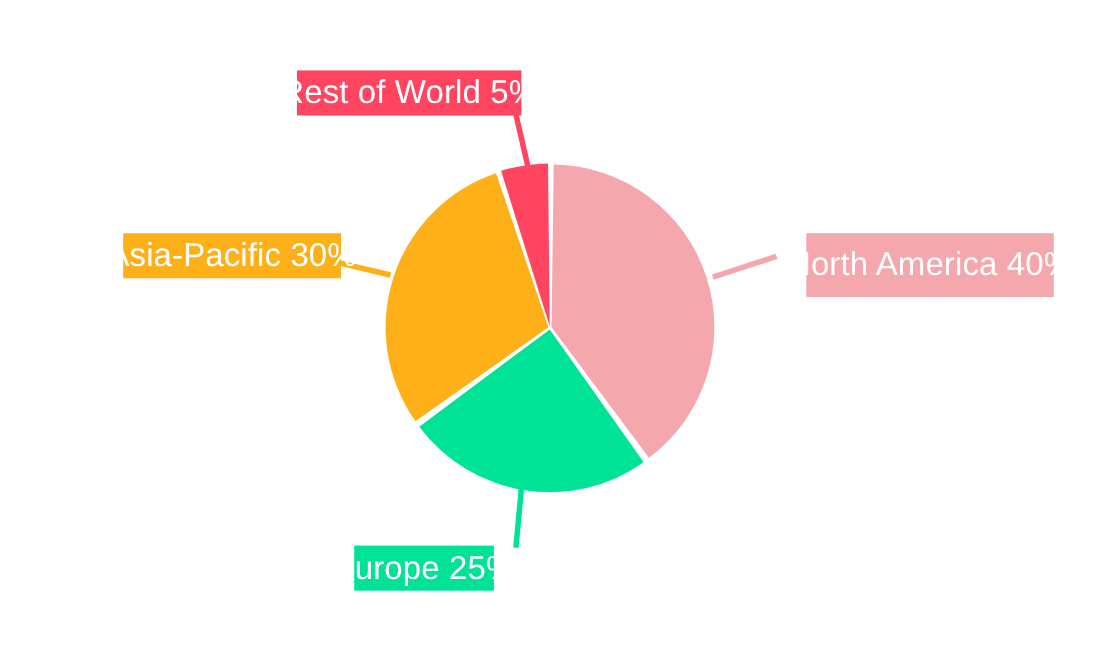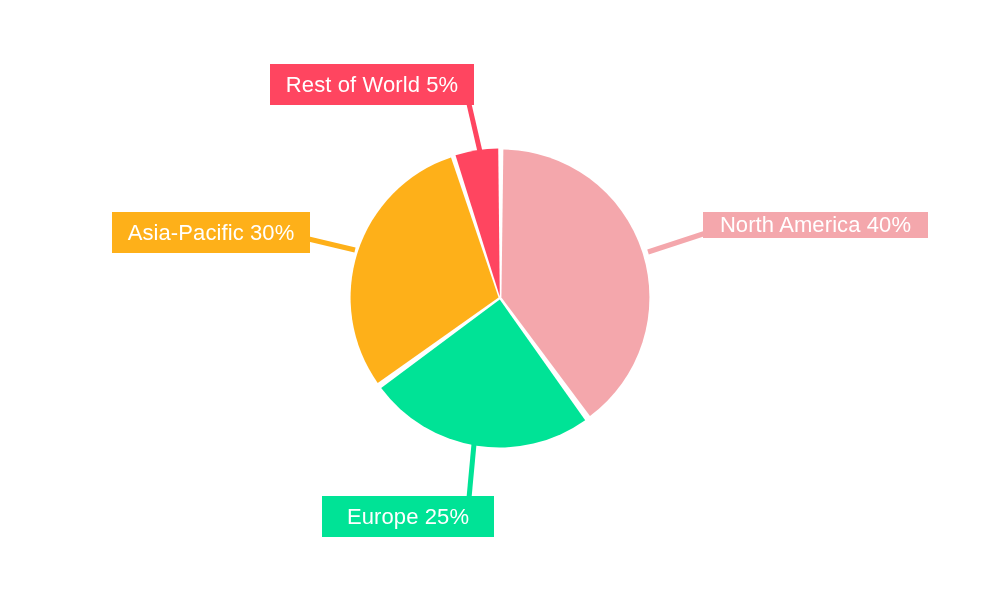--- a/index.html
+++ b/index.html
@@ -19,30 +19,30 @@
     position: absolute;
     left: 0;
     top: 0;
   }
   .label-box {
     position: absolute;
     display: flex;
     align-items: center;
     justify-content: center;
     color: #ffffff;
-    font-size: 22px;
+    font-size: 30px;
     font-family: "Liberation Sans", sans-serif;
     font-weight: normal;
     white-space: nowrap;
     letter-spacing: 0.1px;
     box-sizing: border-box;
   }
-  #label-north-america { left: 703px; top: 212px; width: 225px; height: 26px; }
+  #label-north-america { left: 733px; top: 212px; width: 225px; height: 58px; }
   #label-asia-pacific  { left: 112px; top: 212px; width: 198px; height: 41px; }
-  #label-europe        { left: 322px; top: 496px; width: 172px; height: 41px; text-align: right; }
+  #label-europe        { left: 322px; top: 496px; width: 127px; height: 41px; text-align: right; }
   #label-rest-of-world { left: 270px; top: 64px;  width: 204px; height: 41px; }
 </style>
 </head>
 <body>
 
 <div id="stage">
 
   <svg id="chart-svg" width="1000" height="600" viewBox="0 0 1000 600">
 
     <g>

